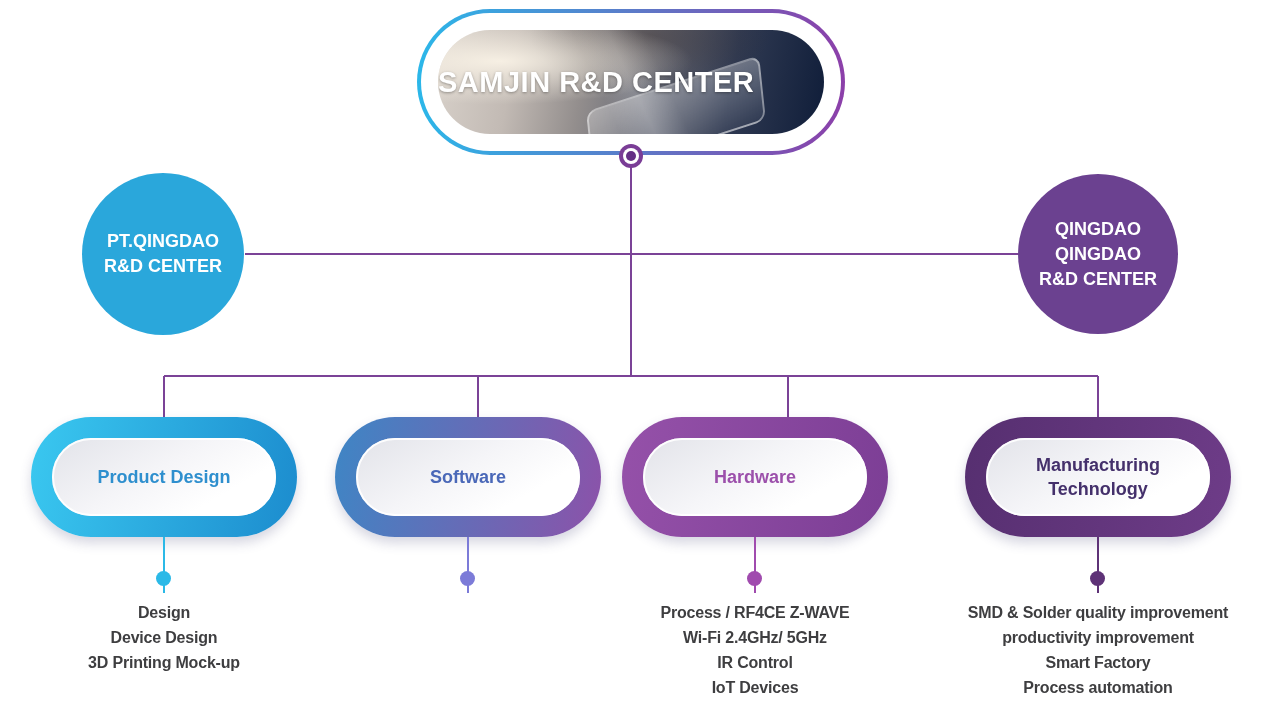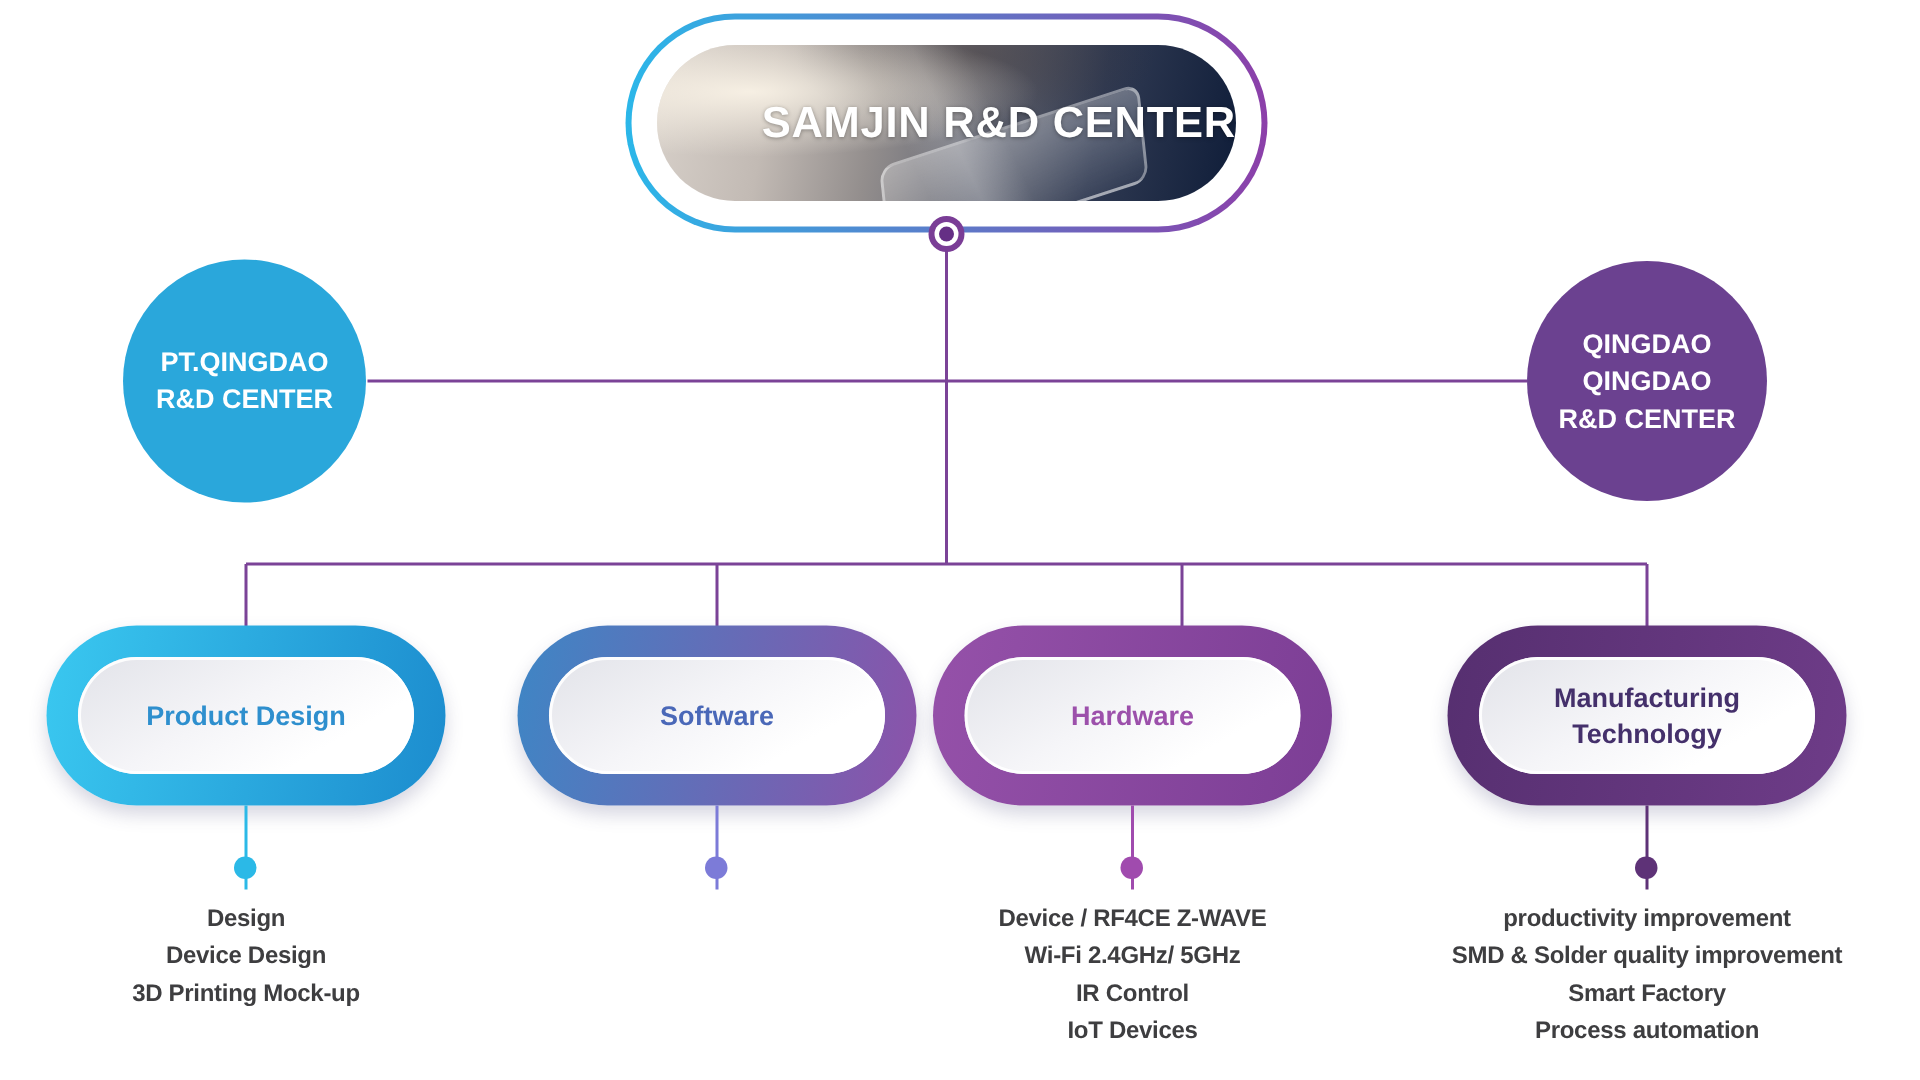--- a/index.html
+++ b/index.html
@@ -19,21 +19,21 @@
   #line-branch{left:164px;top:375px;width:934px;height:2px;}
   .drop{top:376px;width:2px;height:42px;}
   #drop-0{left:163px;} #drop-1{left:477px;} #drop-2{left:787px;} #drop-3{left:1097px;}
 
   
   .hdr{position:absolute;left:417px;top:9px;width:428px;height:146px;border-radius:73px;
     background:linear-gradient(90deg,var(--hdr-from),var(--hdr-to));}
   .hdr-white{position:absolute;inset:4px;border-radius:69px;background:#ffffff;}
   .hdr-photo{position:absolute;inset:17px;border-radius:56px;overflow:hidden;
     background:linear-gradient(100deg,#d8d1ca 0%,#c2bab4 20%,#938e8d 38%,#676a76 55%,#303a52 75%,#0f1d39 100%);
-    display:flex;align-items:center;justify-content:flex-end;}
+    display:flex;align-items:center;justify-content:flex-start;}
   .hdr-photo::before{content:'';position:absolute;inset:0;
     background:
       radial-gradient(ellipse at 16% 30%, rgba(255,248,235,.85), transparent 42%),
       radial-gradient(ellipse at 55% 6%, rgba(60,48,45,.45), transparent 40%),
       linear-gradient(65deg, transparent 42%, rgba(255,255,255,.18) 50%, transparent 58%);}
   .hdr-photo::after{content:'';position:absolute;left:38%;bottom:-14%;width:46%;height:58%;
     background:linear-gradient(180deg,rgba(255,255,255,.30),rgba(255,255,255,.06));
     border:2px solid rgba(255,255,255,.40);border-radius:10px;
     transform:rotate(-18deg) skewX(-12deg);}
   .hdr-title{position:relative;z-index:2;color:#ffffff;font-size:29px;font-weight:700;
@@ -48,21 +48,21 @@
 
   
   .circle{position:absolute;border-radius:50%;display:flex;align-items:center;justify-content:center;}
   .circle-left{left:82px;top:173px;width:162px;height:162px;}
   .circle-right{left:1018px;top:174px;width:160px;height:160px;}
   .circle-label{text-align:center;color:#ffffff;font-size:18px;font-weight:700;line-height:25px;}
   .circle-label span{display:block;}
 
   
   .dept{position:absolute;top:417px;width:266px;}
-  .dept-0{left:31px;} .dept-1{left:345px;} .dept-2{left:622px;} .dept-3{left:965px;}
+  .dept-0{left:31px;} .dept-1{left:335px;} .dept-2{left:622px;} .dept-3{left:965px;}
   .pill{position:relative;width:266px;height:120px;border-radius:60px;
     box-shadow:0 6px 12px rgba(70,70,120,.22);}
   .pill-inner{position:absolute;inset:21px;border-radius:40px;
     background:linear-gradient(150deg,#e2e3e9 0%,#f5f5f8 45%,#ffffff 75%);
     box-shadow:inset 0 0 0 2px rgba(255,255,255,.9);
     display:flex;align-items:center;justify-content:center;}
   .pill-label{font-size:18px;font-weight:700;text-align:center;line-height:24px;}
   .pill-label span{display:block;}
   .stem{position:absolute;left:132px;top:120px;width:2px;height:56px;}
   .dot{position:absolute;left:125px;top:154px;width:15px;height:15px;border-radius:50%;}
@@ -142,37 +142,37 @@
   <div class="pill" style="background: linear-gradient(100deg, rgb(149, 81, 169), rgb(124, 62, 149));">
     <div class="pill-inner">
       <div class="pill-label" style="color: rgb(156, 80, 171);">
           <span>Hardware</span>
         </div>
     </div>
   </div>
   <div class="stem" style="background: rgb(160, 75, 174);"></div>
   <div class="dot" style="background: rgb(160, 75, 174);"></div>
   <div class="dept-list">
-      <div class="list-item">Device / RF4CE Z-WAVE</div>
+      <div class="list-item">Process / RF4CE Z-WAVE</div>
       <div class="list-item">Wi-Fi 2.4GHz/ 5GHz</div>
       <div class="list-item">IR Control</div>
       <div class="list-item">IoT Devices</div>
     </div>
 </div>
 
 <div class="dept dept-3">
   <div class="pill" style="background: linear-gradient(100deg, rgb(86, 47, 112), rgb(110, 60, 136));">
     <div class="pill-inner">
       <div class="pill-label" style="color: rgb(68, 48, 107);">
           <span>Manufacturing</span>
           <span>Technology</span>
         </div>
     </div>
   </div>
   <div class="stem" style="background: rgb(94, 50, 119);"></div>
   <div class="dot" style="background: rgb(94, 50, 119);"></div>
   <div class="dept-list">
+      <div class="list-item">SMD &amp; Solder quality improvement</div>
       <div class="list-item">productivity improvement</div>
-      <div class="list-item">SMD &amp; Solder quality improvement</div>
       <div class="list-item">Smart Factory</div>
       <div class="list-item">Process automation</div>
     </div>
 </div>
 
 </body></html>

